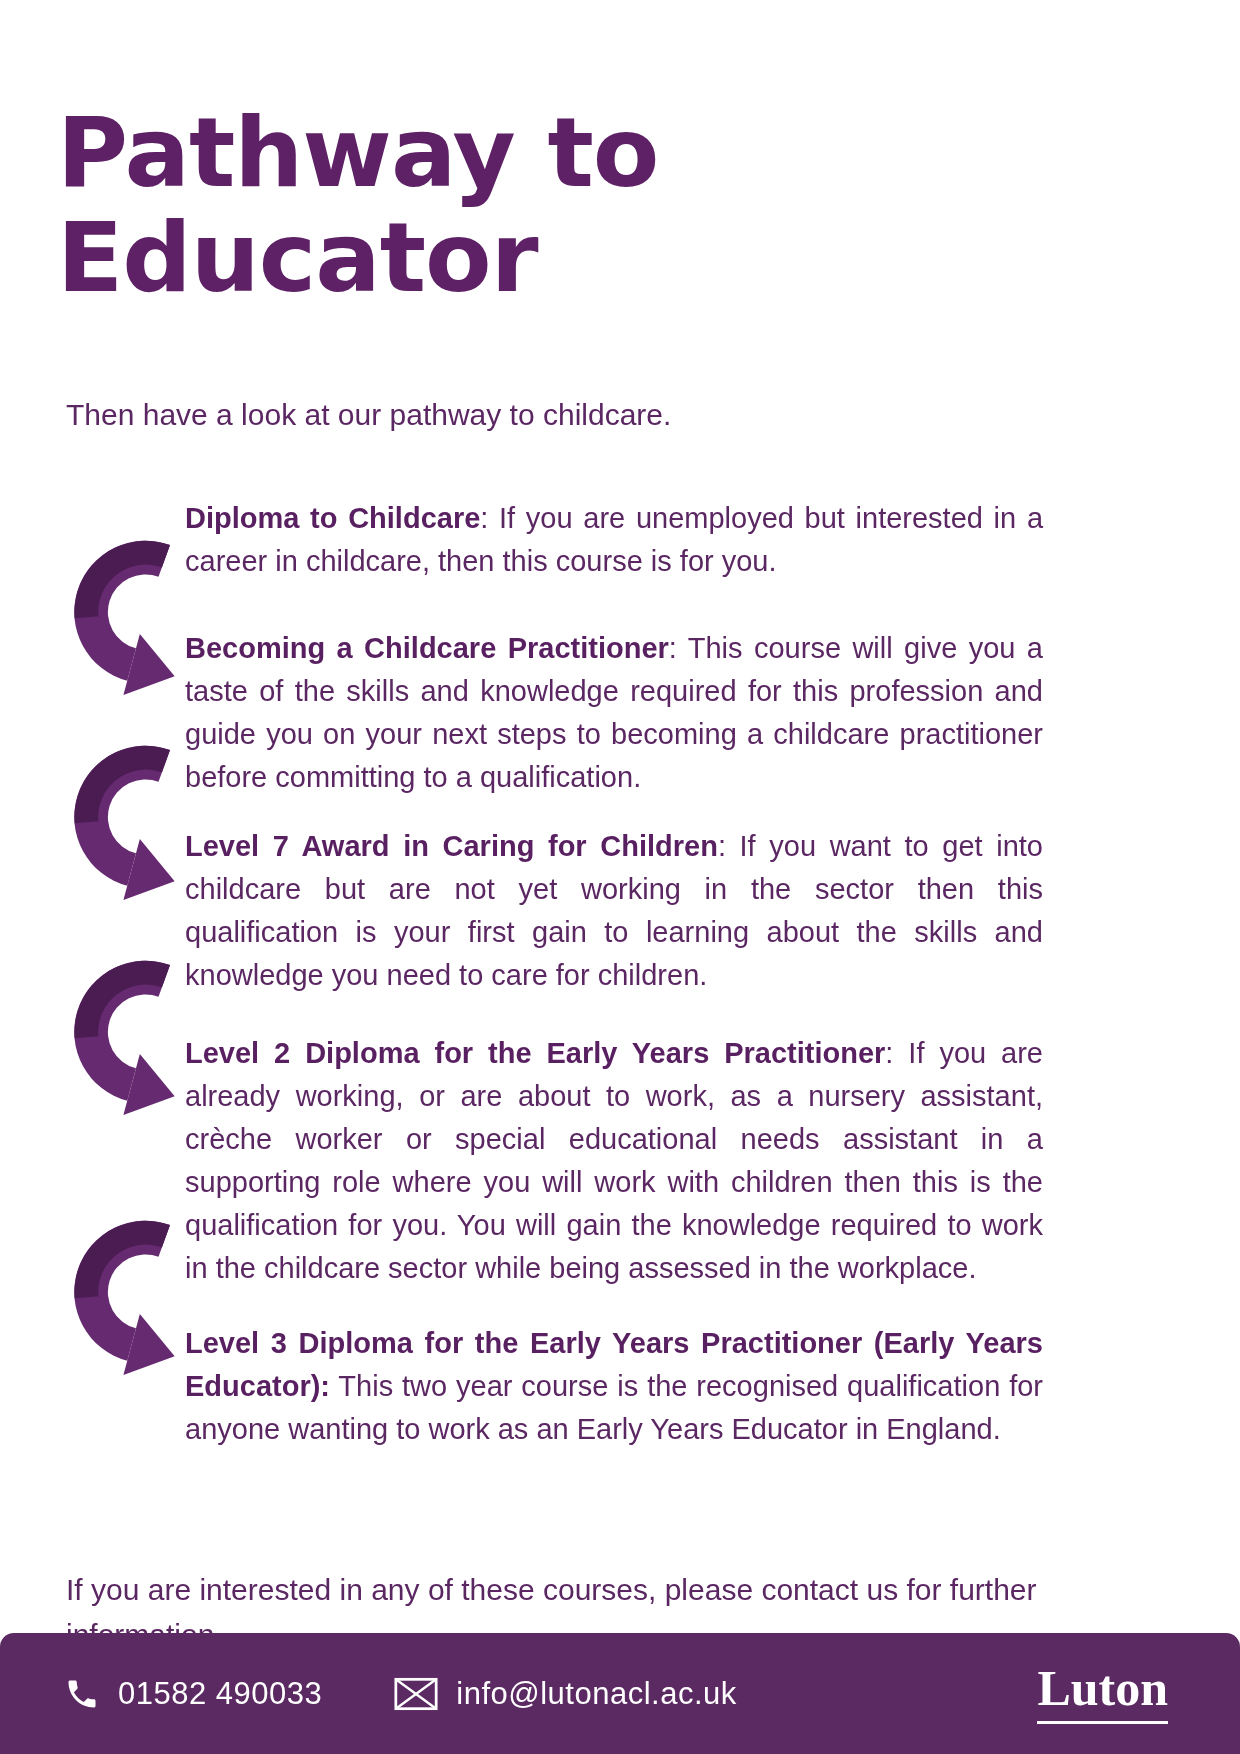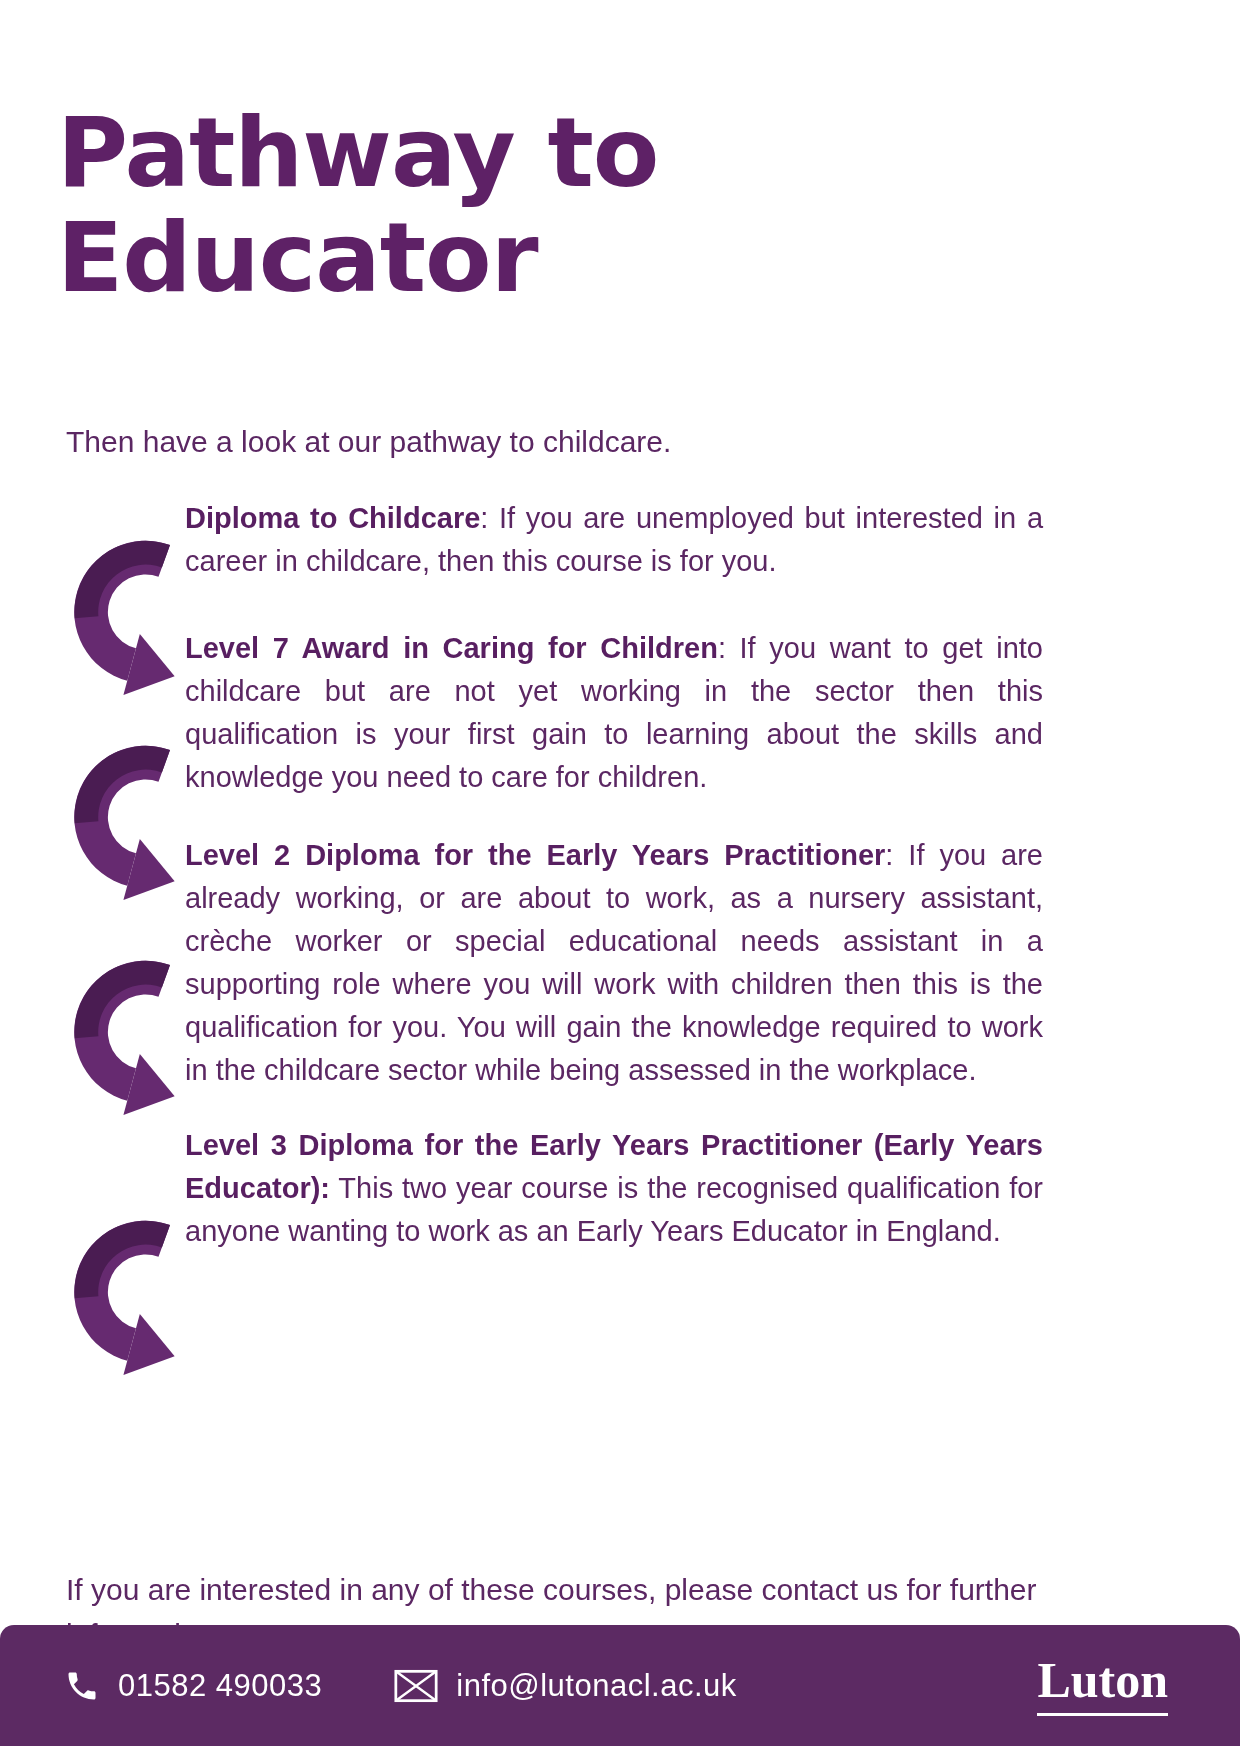--- a/index.html
+++ b/index.html
@@ -17,21 +17,21 @@
     color:#5e2166;
     font-family:"DejaVu Sans","Liberation Sans",sans-serif;
   }
   .intro{
     position:absolute;left:66px;
     width:950px;
     font-size:30px;line-height:45px;
     color:#5b2763;
   }
   .intro-question{top:279px;}
-  .intro-lead{top:389px;}
+  .intro-lead{top:362px;}
   .courses{
     position:absolute;left:185px;top:497px;
     width:858px;
     font-size:29px;line-height:43px;
     color:#5b2763;
     text-align:justify;
   }
   .courses p{margin:0;}
   .courses p b{color:#581f61;}
   .gap-a{margin-bottom:44px !important;}
@@ -45,21 +45,21 @@
     color:#5b2763;
   }
   .arrow{
     position:absolute;left:56px;width:120px;height:178px;
   }
   .arrow-1{top:528px;}
   .arrow-2{top:733px;}
   .arrow-3{top:948px;}
   .arrow-4{top:1208px;}
   .footer{
-    position:absolute;left:0;bottom:8px;
+    position:absolute;left:0;bottom:0;
     width:1240px;height:121px;
     background:#5c2a63;
     border-radius:14px 14px 0 0;
     display:flex;align-items:center;
     box-sizing:border-box;
     padding:0 72px 0 64px;
     color:#ffffff;
   }
   .contact{
     display:flex;align-items:center;
@@ -103,20 +103,21 @@
     <path fill="#662a70" d="M84.1 107.2 L119.3 149.8 L67.5 169 Z"></path>
   </svg>
   <svg class="arrow arrow-4" viewBox="0 0 120 180" xmlns="http://www.w3.org/2000/svg">
     <path fill="#662a70" d="M114.6 17.3 A72 72 0 1 0 71.4 154.5 L80.2 121.7 A38 38 0 1 1 103 49.3 Z"></path>
     <path fill="#4a1c52" d="M114.6 17.3 A72 72 0 0 0 18.3 91.3 L42.2 89.2 A48 48 0 0 1 106.4 39.9 Z"></path>
     <path fill="#662a70" d="M84.1 107.2 L119.3 149.8 L67.5 169 Z"></path>
   </svg>
 
   <div class="courses">
     <p class="gap-a"><b>Diploma to Childcare</b><span>: If you are unemployed but interested in a career in childcare, then this course is for you.</span></p>
+    <p class="gap-b"><b>Becoming a Childcare Practitioner</b><span>: This course will give you a taste of the skills and knowledge required for this profession and guide you on your next steps to becoming a childcare practitioner before committing to a qualification.</span></p>
     <p class="gap-c"><b>Level 7 Award in Caring for Children</b><span>: If you want to get into childcare but are not yet working in the sector then this qualification is your first gain to learning about the skills and knowledge you need to care for children.</span></p>
     <p class="gap-d"><b>Level 2 Diploma for the Early Years Practitioner</b><span>: If you are already working, or are about to work, as a nursery assistant, crèche worker or special educational needs assistant in a supporting role where you will work with children then this is the qualification for you. You will gain the knowledge required to work in the childcare sector while being assessed in the workplace.</span></p>
     <p><b>Level 3 Diploma for the Early Years Practitioner (Early Years Educator):</b><span> This two year course is the recognised qualification for anyone wanting to work as an Early Years Educator in England.</span></p>
   </div>
 
   <p class="outro">If you are interested in any of these courses, please contact us for further information.</p>
 
   <div class="footer">
     <div class="contact contact-phone">
       <span class="ic">

